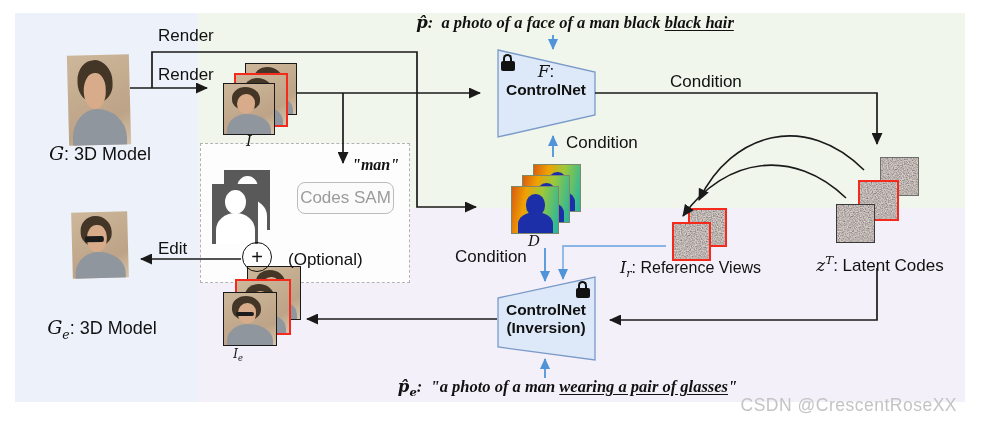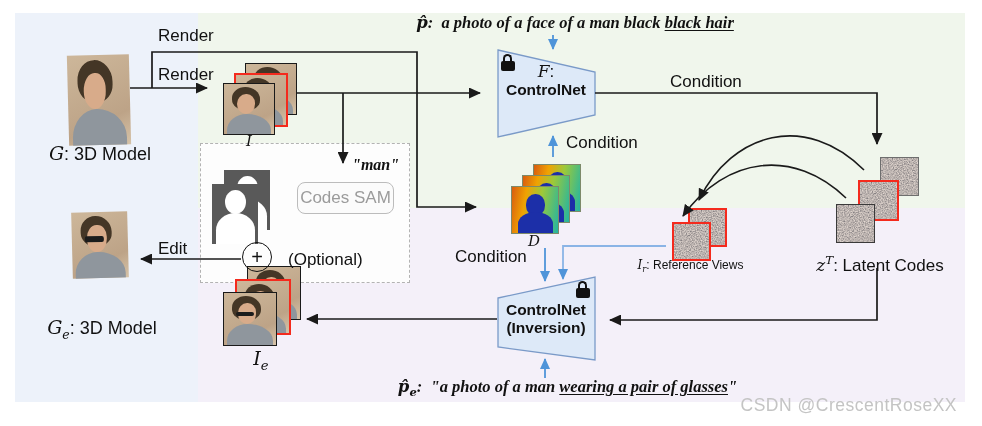--- a/index.html
+++ b/index.html
@@ -163,21 +163,21 @@
       <div class="p-face"></div>
       <div class="p-glasses"></div>
       <div class="p-body"></div>
     </div>
   <div class="portrait" style="left:223px;top:292px;width:52px;height:52px;border:1.5px solid #1a1a1a;">
     <div class="p-hair"></div>
       <div class="p-face"></div>
       <div class="p-glasses"></div>
       <div class="p-body"></div>
     </div>
-  <div class="lbl ctr msym" style="left:235px;top:347px;width:52px;font-size:19px;"><span>I</span><sub>e</sub></div>
+  <div class="lbl ctr msym" style="left:212px;top:347px;width:52px;font-size:12px;"><span>I</span><sub>e</sub></div>
 
   <div class="depth" style="left:533px;top:164px;width:46px;height:46px;">
       <div class="d-head"></div>
       <div class="d-body"></div>
     </div>
   <div class="depth" style="left:522px;top:175px;width:46px;height:46px;">
       <div class="d-head"></div>
       <div class="d-body"></div>
     </div>
   <div class="depth" style="left:511px;top:186px;width:46px;height:46px;">
@@ -215,21 +215,21 @@
   <div class="noise bd-red" style="left:688px;top:208px;width:35px;height:35px;">
       <svg>
         <rect width="100%" height="100%" filter="url(#nf)"></rect>
       </svg>
     </div>
   <div class="noise bd-red" style="left:672px;top:222px;width:35px;height:35px;">
       <svg>
         <rect width="100%" height="100%" filter="url(#nf)"></rect>
       </svg>
     </div>
-  <div class="lbl ctr" style="left:598px;top:258px;width:185px;font-size:12px;"><span class="msym">I</span><sub class="msym">r</sub><span>: Reference Views</span></div>
+  <div class="lbl ctr" style="left:598px;top:258px;width:185px;font-size:16px;"><span class="msym">I</span><sub class="msym">r</sub><span>: Reference Views</span></div>
 
   <div class="cnet-text" style="left:498px;top:62px;">
     <div class="fline"><span class="msym">F</span><span>:</span></div>
     <div class="bname">ControlNet</div>
   </div>
   <div class="lock" style="left:501px;top:54px;">
     <div class="shackle"></div>
       <div class="lbody"></div>
   </div>
 

